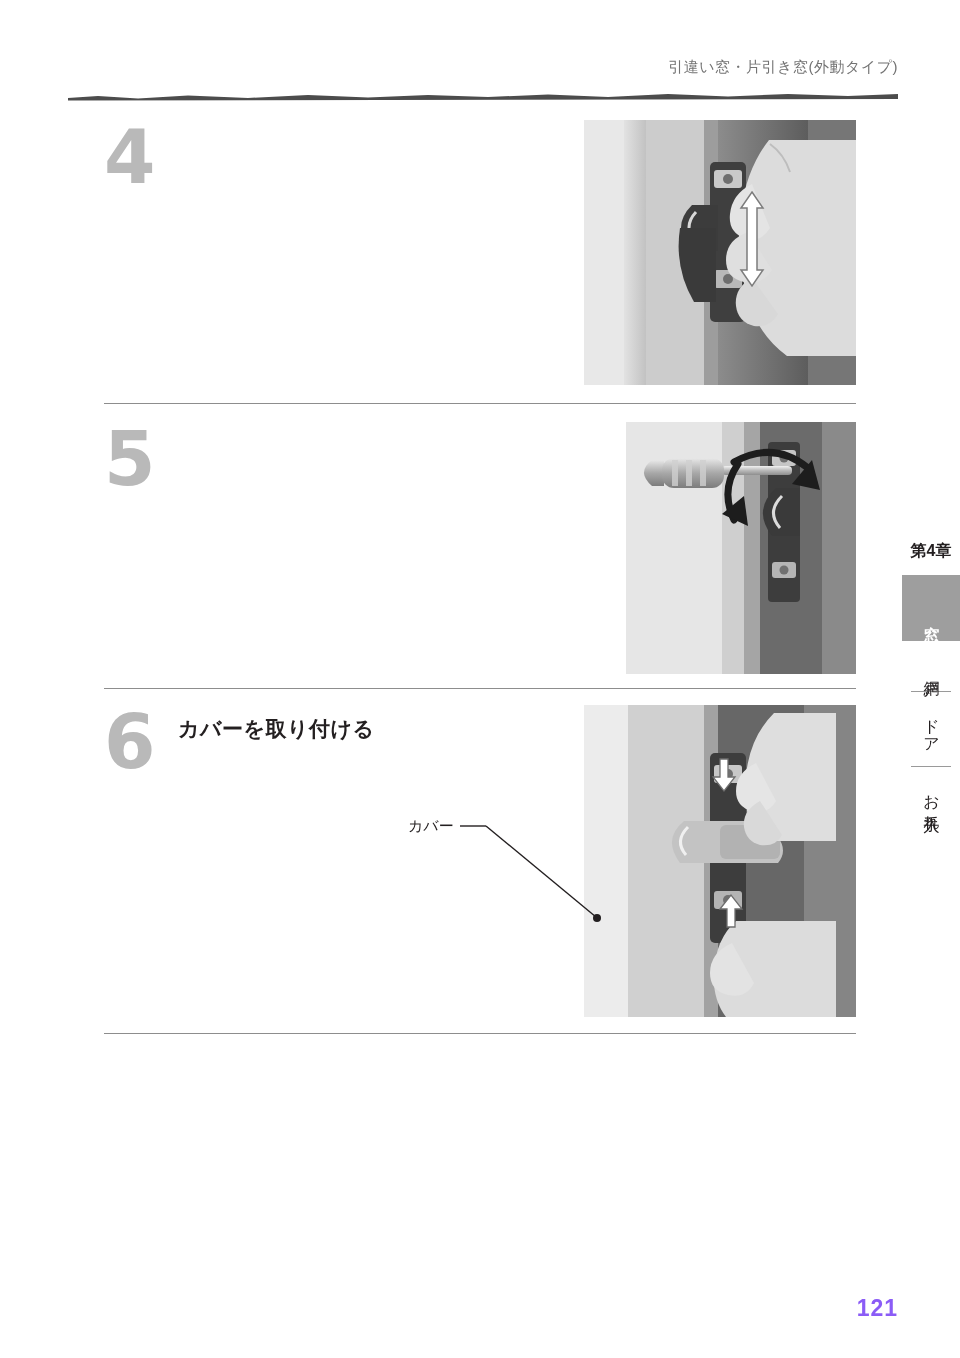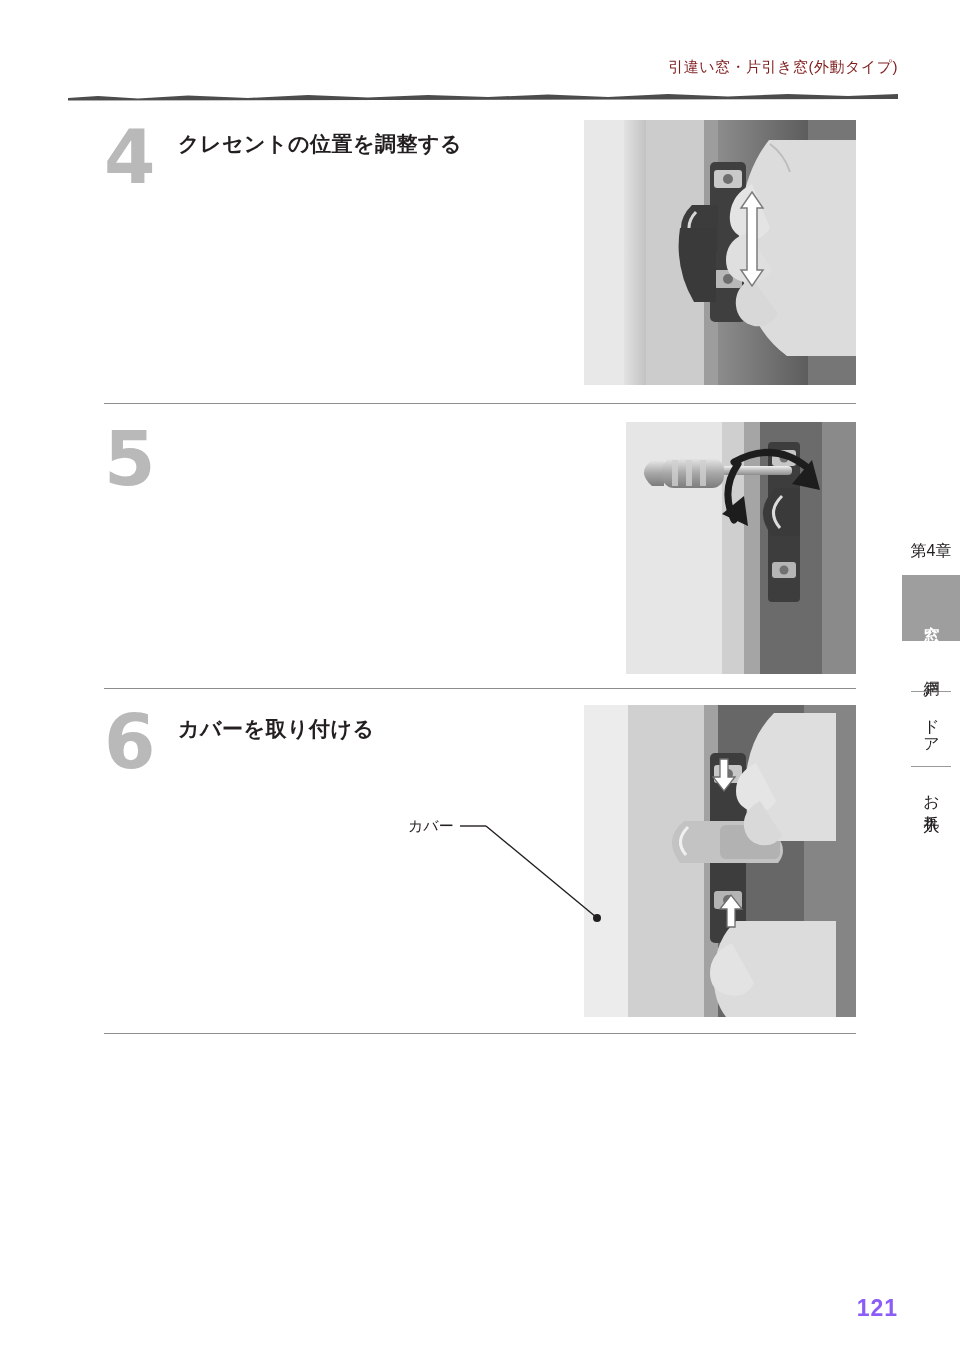--- a/index.html
+++ b/index.html
@@ -16,21 +16,21 @@
     overflow: hidden;
   }
 
   
   .page-header {
     position: absolute;
     top: 58px;
     right: 62px;
     font-size: 15px;
     letter-spacing: 0.5px;
-    color: #7f1d1d;
+    color: #737373;
   }
   .header-rule {
     position: absolute;
     top: 92px;
     left: 68px;
     right: 62px;
     height: 9px;
   }
   .header-rule svg { display: block; width: 100%; height: 100%; }
 
@@ -107,21 +107,21 @@
   .side-tabs {
     position: absolute;
     right: 0;
     top: 536px;
     width: 58px;
   }
   .side-chapter {
     width: 58px;
     text-align: center;
     font-size: 16px;
-    font-weight: normal;
+    font-weight: bold;
     line-height: 1.18;
     color: #231f20;
     padding: 6px 0 14px 0;
     letter-spacing: 0;
   }
   .side-tab {
     width: 58px;
     box-sizing: border-box;
     text-align: center;
     font-size: 16px;
@@ -175,21 +175,20 @@
     <path d="M0,6 L30,4 L70,6.5 L120,3.5 L180,6 L240,3 L300,5.5 L360,3 L420,5 L480,2.5 L540,5 L600,2 L660,4.5 L720,2 L780,4 L830,2 L830,7 L0,8.5 Z" fill="#4c4c4c"></path>
   </svg>
 </div>
 
 <div class="content">
 
   <div class="step">
     <div class="step-inner">
       <div class="step-num">4</div>
       <div class="step-text">
-        <div class="step-title">クレセントの位置を調整する</div>
       </div>
       <div class="step-figure">
         <div class="fig" style="width:272px;height:265px;">
           <svg width="272" height="265" viewBox="0 0 272 265" aria-hidden="true">
             <defs>
               <linearGradient id="g4a" x1="0" y1="0" x2="1" y2="0">
                 <stop offset="0" stop-color="#e2e2e2"></stop>
                   <stop offset="1" stop-color="#c2c2c2"></stop>
               </linearGradient>
               <linearGradient id="g4b" x1="0" y1="0" x2="1" y2="0">

